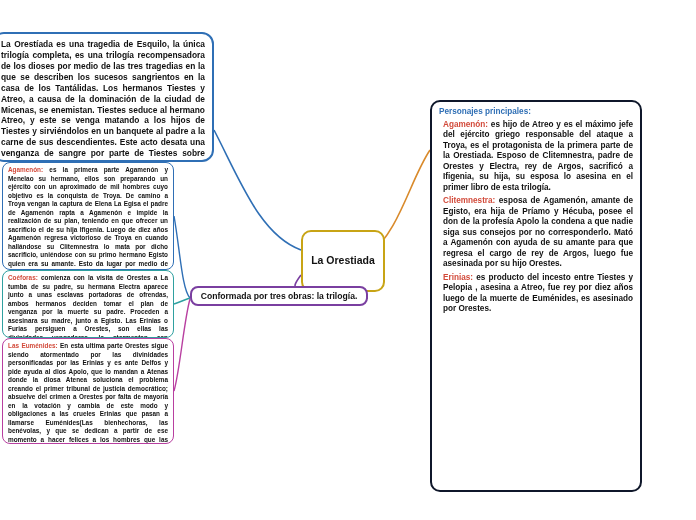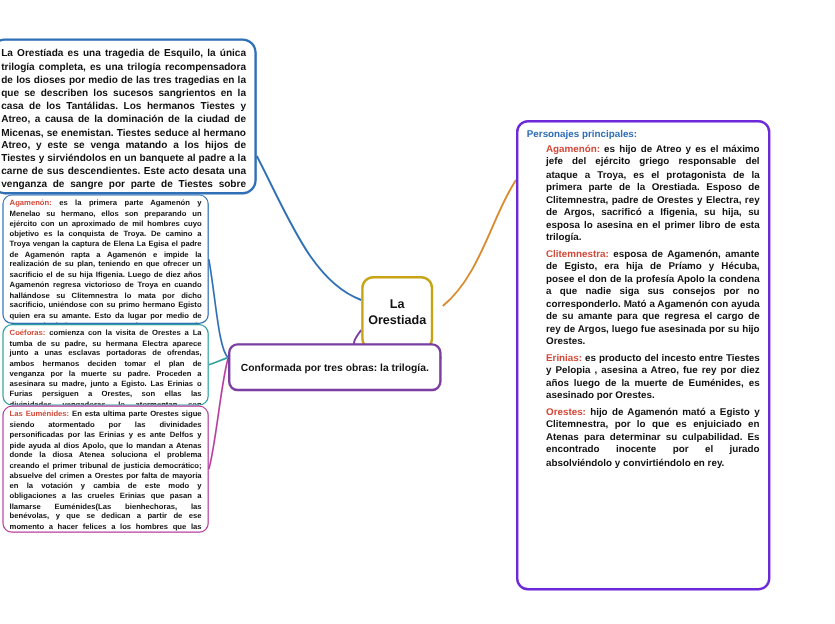--- a/index.html
+++ b/index.html
@@ -29,21 +29,21 @@
   .node {
     position: absolute;
     box-sizing: border-box;
     border-radius: 9px;
     background: #ffffff;
   }
   
   #central {
     left: 301px;
     top: 230px;
-    width: 60px;
+    width: 84px;
     height: 62px;
     border: 2px solid #c8a415;
     display: flex;
     align-items: center;
     justify-content: center;
     text-align: center;
     font-size: 10.5px;
     font-weight: bold;
     color: #111111;
     line-height: 1.25;
@@ -65,48 +65,48 @@
     line-height: 1.3;
     text-align: justify;
     overflow: hidden;
   }
   
   #characters {
     left: 430px;
     top: 100px;
     width: 212px;
     height: 392px;
-    border: 2px solid #6d28d9;
+    border: 2px solid #0f172a;
     border-radius: 10px;
     padding: 5px 7px;
     font-size: 8.2px;
     color: #111111;
     line-height: 1.28;
     overflow: hidden;
     text-align: justify;
   }
   #characters .chead {
     color: #2f6fb5;
     font-weight: bold;
     display: block;
     margin-bottom: 2px;
   }
   #characters p {
-    margin: 0 0 3px 16px;
+    margin: 0 0 3px 4px;
     font-weight: bold;
   }
   #characters .nm {
     color: #d24a3a;
   }
   
   #tres-obras {
     left: 190px;
     top: 286px;
     width: 178px;
-    height: 40px;
+    height: 20px;
     border: 2px solid #7a3fa0;
     border-radius: 8px;
     display: flex;
     align-items: center;
     justify-content: center;
     font-size: 8.6px;
     font-weight: bold;
     color: #111111;
     padding: 2px 4px;
     text-align: center;
@@ -191,16 +191,15 @@
   <div class="obra" id="obra3">
     <span class="ttl">Las Euménides:</span>
     <span>En esta ultima parte Orestes sigue siendo atormentado por las divinidades personificadas por las Erinias y es ante Delfos y pide ayuda al dios Apolo, que lo mandan a Atenas donde la diosa Atenea soluciona el problema creando el primer tribunal de justicia democrático; absuelve del crimen a Orestes por falta de mayoría en la votación y cambia de este modo y obligaciones a las crueles Erinias que pasan a llamarse Euménides(Las bienhechoras, las benévolas, y que se dedican a partir de ese momento a hacer felices a los hombres que las honren.</span>
   </div>
 
   <div class="node" id="characters">
     <span class="chead">Personajes principales:</span>
     <p><span class="nm">Agamenón:</span><span> es hijo de Atreo y es el máximo jefe del ejército griego responsable del ataque a Troya, es el protagonista de la primera parte de la Orestiada. Esposo de Clitemnestra, padre de  Orestes y Electra, rey de  Argos, sacrificó a Ifigenia, su hija, su esposa lo asesina en el primer libro de esta trilogía.</span></p>
     <p><span class="nm">Clitemnestra:</span><span> esposa de Agamenón, amante de Egisto, era hija de Príamo y Hécuba, posee el don de la profesía Apolo la condena a que nadie siga sus consejos por no corresponderlo. Mató a Agamenón con ayuda de su amante para que regresa el cargo de rey de  Argos, luego fue asesinada por su hijo Orestes.</span></p>
     <p><span class="nm">Erinias:</span><span> es producto del incesto entre Tiestes y Pelopia , asesina a Atreo, fue rey por diez años luego de la muerte de Euménides, es asesinado por Orestes.</span></p>
-    <p><span class="nm">Orestes:</span><span> hijo de Agamenón mató a Egisto y Clitemnestra, por lo que es enjuiciado en Atenas para determinar su culpabilidad. Es encontrado inocente por el jurado absolviéndolo y convirtiéndolo en rey.</span></p>
   </div>
 
 </div>
 
 </body></html>

